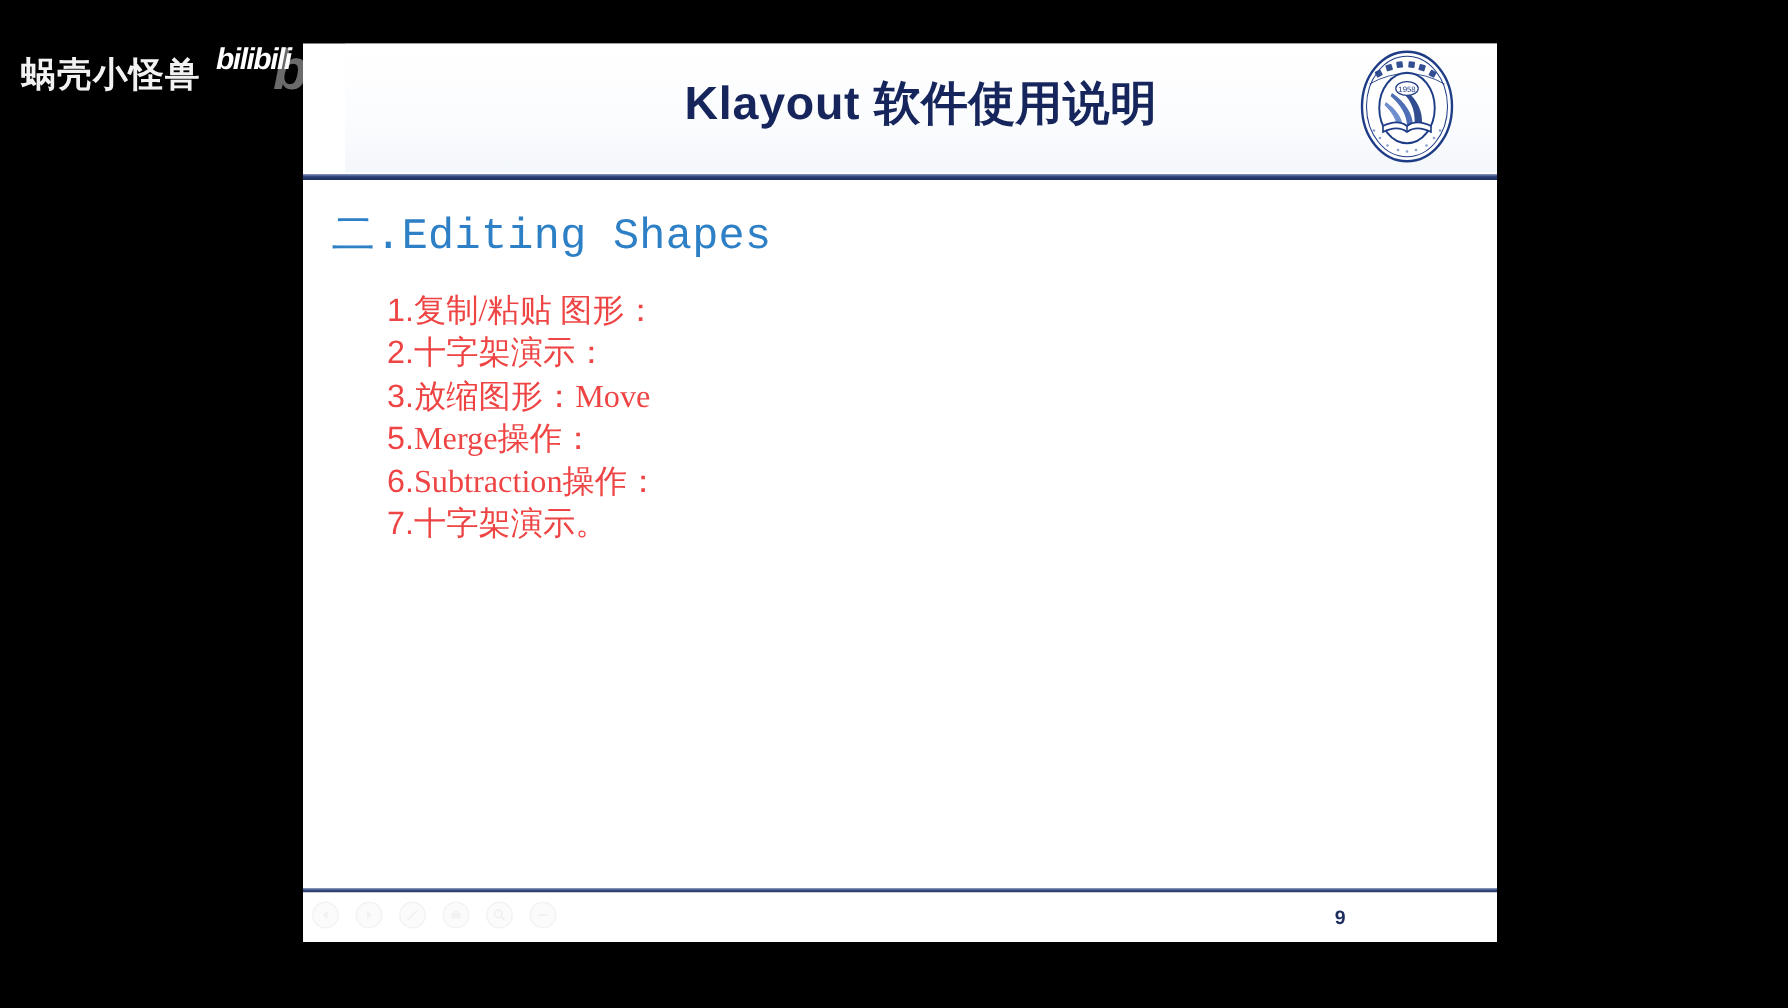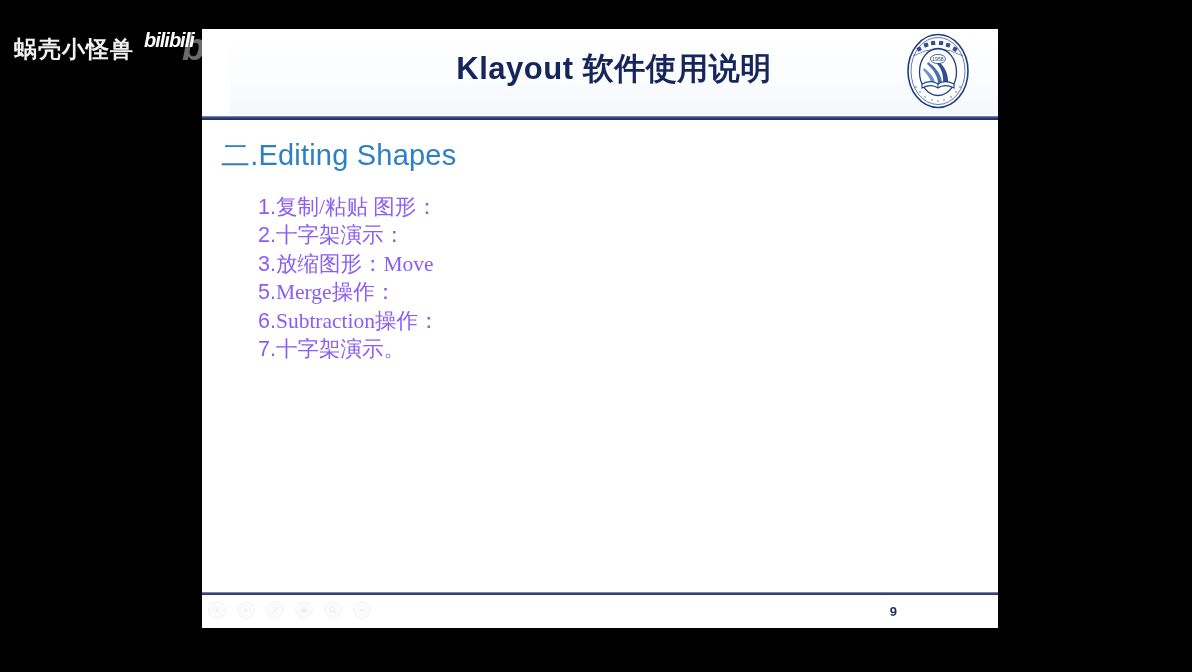--- a/index.html
+++ b/index.html
@@ -125,32 +125,33 @@
 
   .section-heading {
     position: absolute;
     left: 19px;
     top: 16px;
     font-size: 29px;
     color: #2e80c6;
     font-weight: 400;
     letter-spacing: 0.2px;
     white-space: nowrap;
+    font-family: Liberation Mono, monospace;
   }
 
   .bullet-list {
     position: absolute;
     left: 56px;
     top: 73px;
     list-style: none;
   }
   .bullet-list li {
     font-size: 21.5px;
     line-height: 28.4px;
-    color: #8b5cf6;
+    color: #ef4444;
     white-space: nowrap;
     font-family: "Liberation Serif", "DejaVu Serif", serif;
   }
   .bullet-list li .num {
     font-family: "Liberation Sans", "DejaVu Sans", sans-serif;
     font-weight: 400;
   }
 
   
   .footer-rule {

